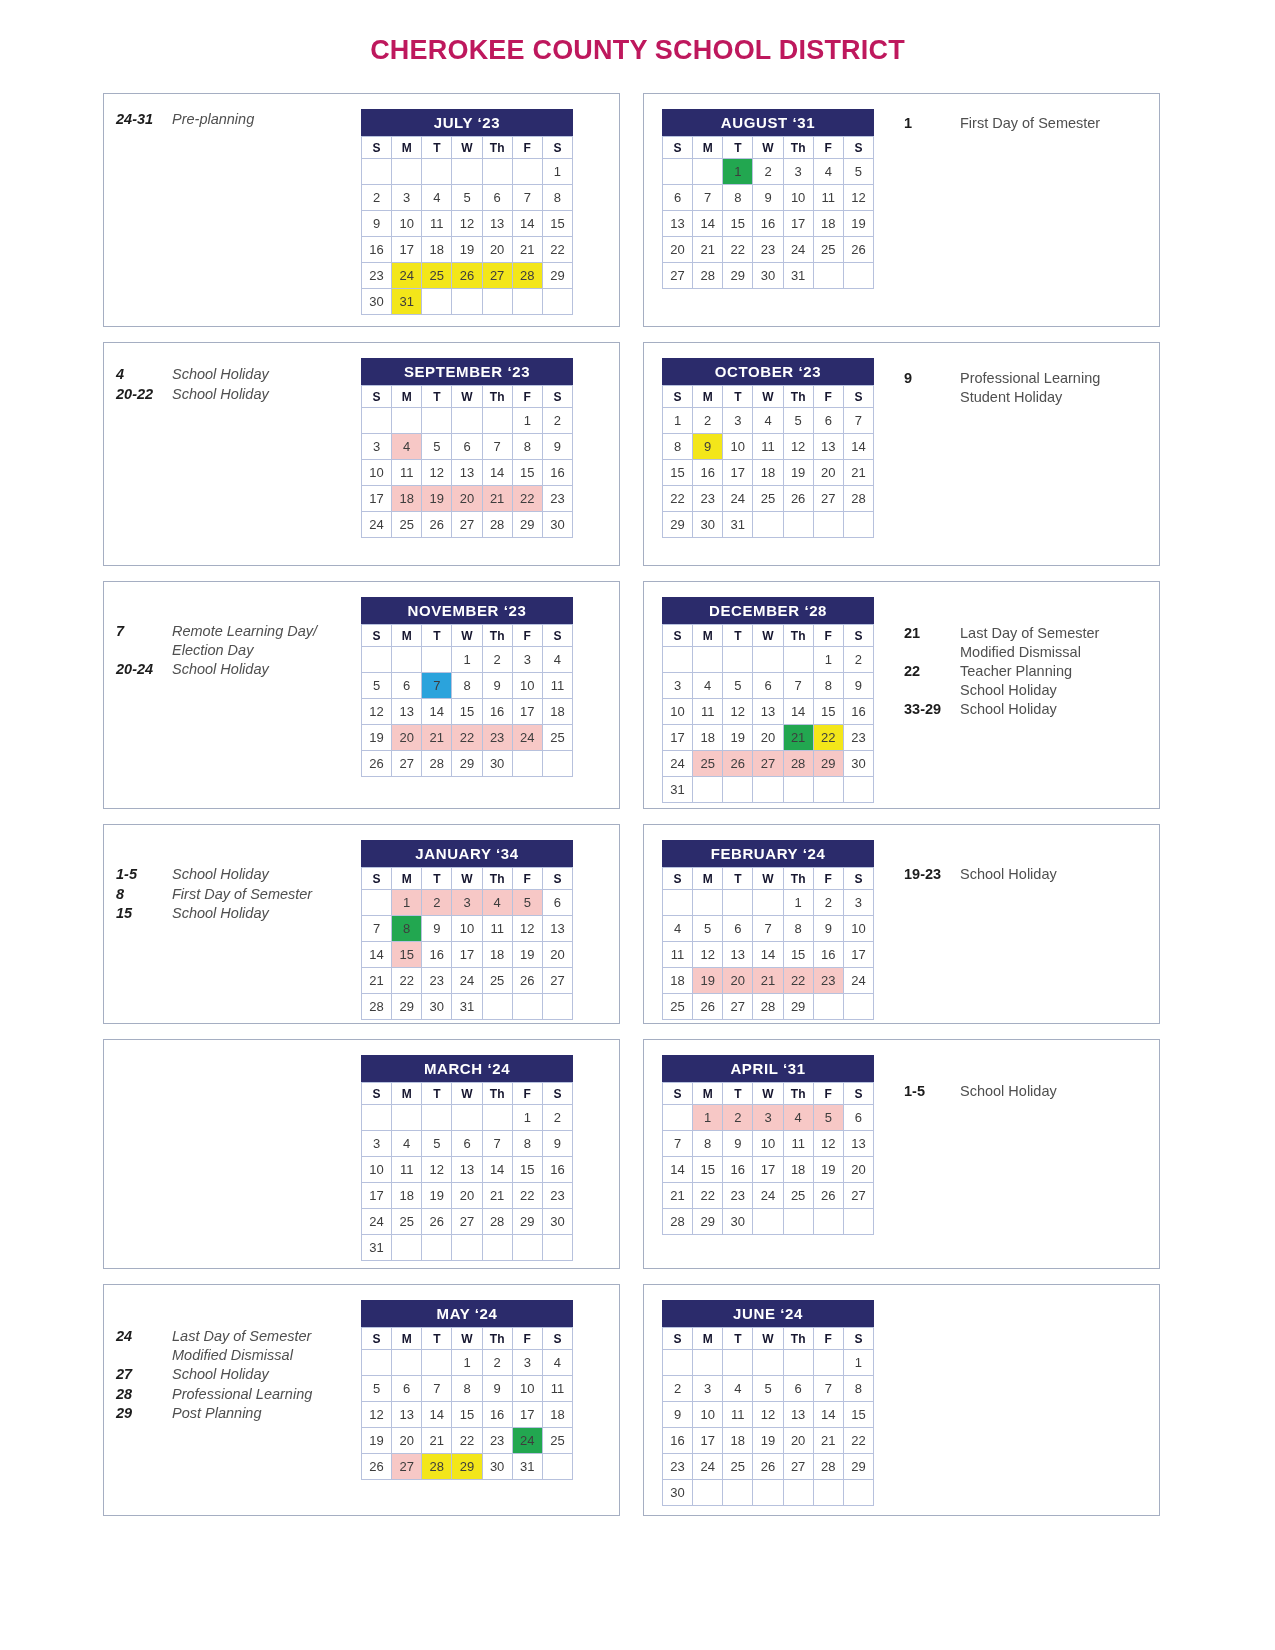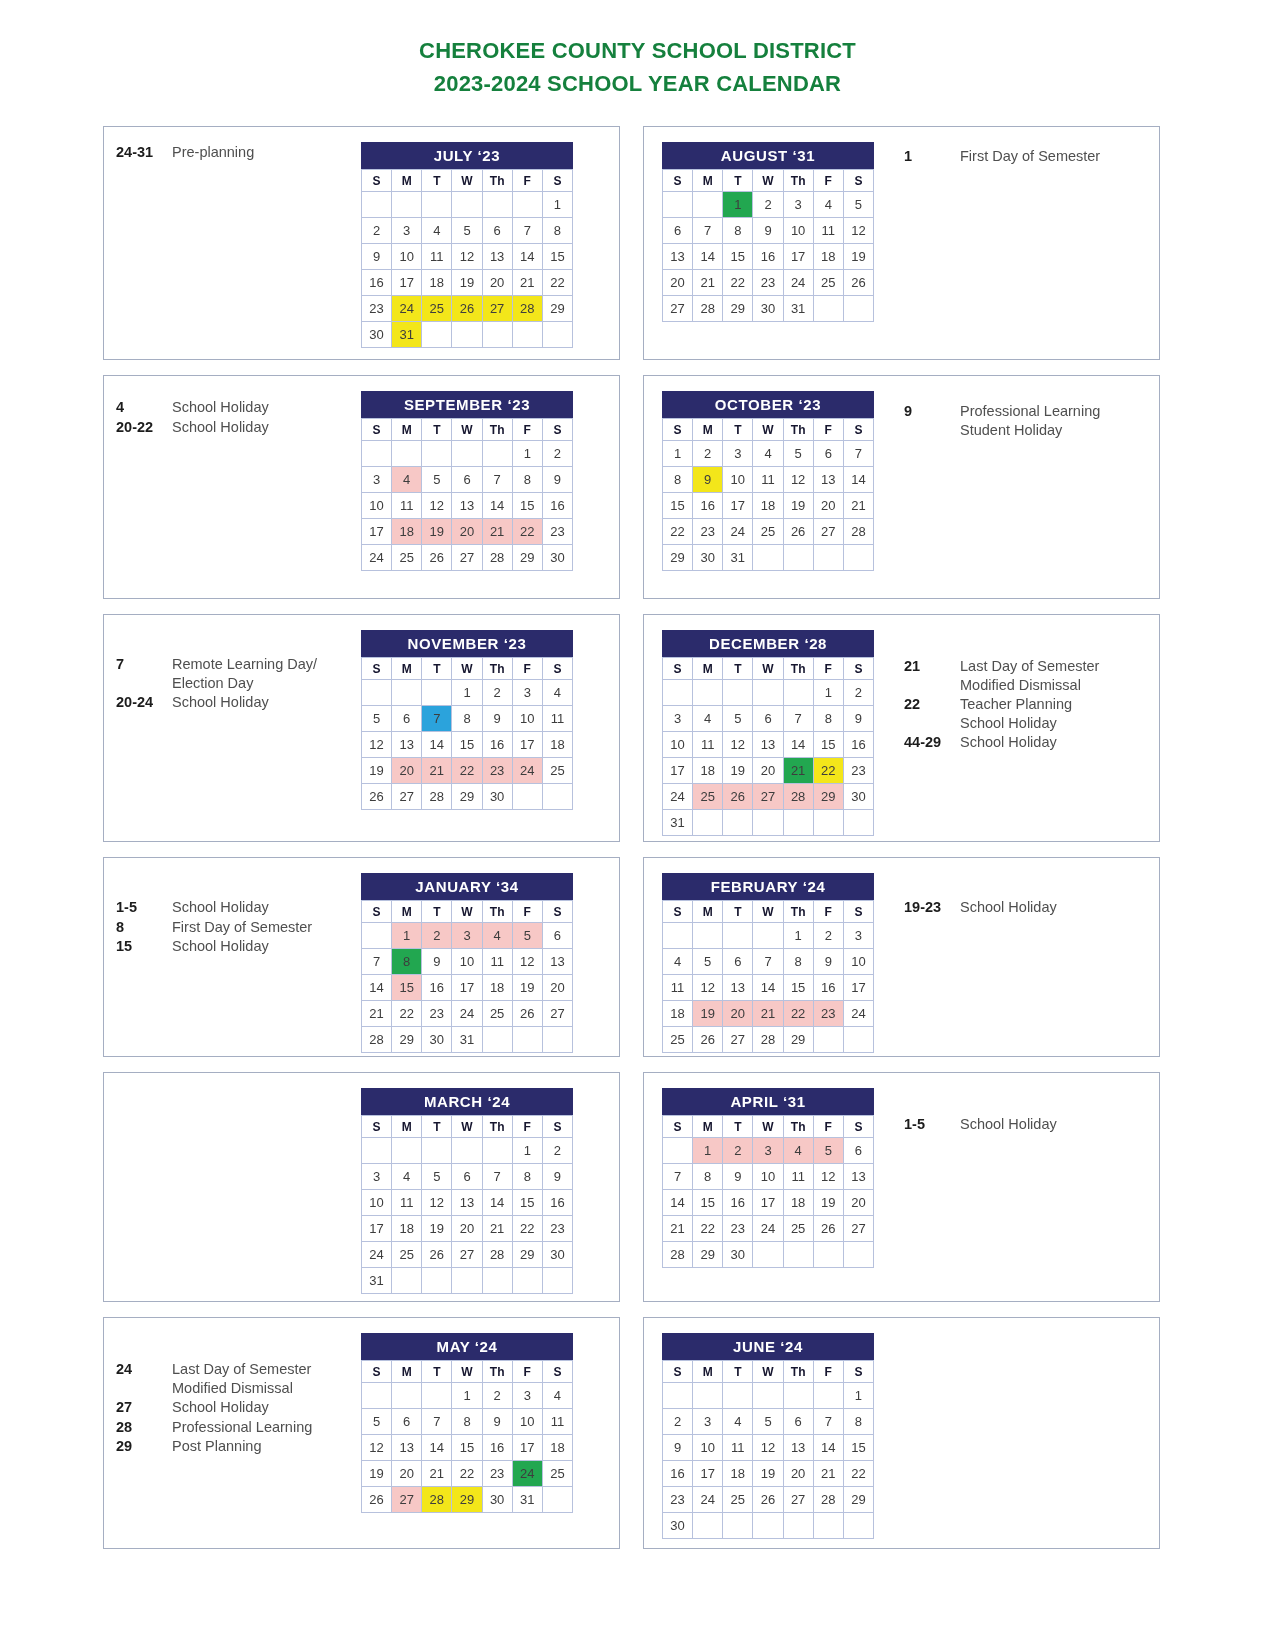--- a/index.html
+++ b/index.html
@@ -1,32 +1,32 @@
 <!DOCTYPE html>
 <html><head>
 <meta charset="utf-8">
 <style>
   html,body{margin:0;padding:0;background:#ffffff;}
   body{width:1275px;height:1650px;font-family:"Liberation Sans",sans-serif;-webkit-font-smoothing:antialiased;}
   .page{position:relative;width:1275px;height:1650px;overflow:hidden;}
 
-  .title{text-align:center;margin:34px 0 26px 0;color:#15803d;font-weight:bold;font-size:22px;line-height:33px;letter-spacing:0.2px;}
+  .title{text-align:center;margin:34px 0 26px 0;color:#be185d;font-weight:bold;font-size:27px;line-height:33px;letter-spacing:0.2px;}
 
   .content{margin-left:103px;width:1057px;}
   .cal-row{display:flex;gap:23px;margin-bottom:15px;align-items:stretch;}
   .cal-row:nth-of-type(1){min-height:234px;}
   .cal-row:nth-of-type(2){min-height:224px;}
   .cal-row:nth-of-type(3){min-height:228px;}
   .cal-row:nth-of-type(4){min-height:200px;}
   .cal-row:nth-of-type(5){min-height:230px;}
   .cal-row:nth-of-type(6){min-height:232px;}
 
   .box{width:517px;border:1px solid #a5aec2;box-sizing:border-box;display:flex;background:#ffffff;}
   .box .ann{flex:1;min-width:0;}
-  .left-box .ann{padding-left:12px;}
+  .left-box .ann{padding-left:12px;font-style:italic;}
   .left-box .cal{width:212px;margin:15px 46px 0 0;flex:none;}
   .right-box .cal{width:212px;margin:15px 0 0 18px;flex:none;}
   .right-box .ann{padding-left:30px;}
 
   .pt16{padding-top:16px;} .pt20{padding-top:20px;} .pt22{padding-top:22px;}
   .pt26{padding-top:26px;} .pt40{padding-top:40px;} .pt42{padding-top:42px;}
 
   .month-header{background:#2b2b6b;color:#ffffff;font-weight:bold;font-size:15px;height:27px;line-height:27px;text-align:center;letter-spacing:0.6px;}
   table.cal-grid{border-collapse:collapse;width:100%;table-layout:fixed;}
   .cal-grid td{border:1px solid #b7c1dd;height:25px;text-align:center;font-size:13px;color:#3d3d3d;padding:0;overflow:hidden;}
@@ -36,21 +36,20 @@
   .ann-key{font-weight:bold;color:#1c1c1c;width:56px;flex:none;}
   .ann-label{color:#4f4f4f;}
 </style>
 </head>
 <body>
 
 <div class="page">
 
   <div class="title">
     <div>CHEROKEE COUNTY SCHOOL DISTRICT</div>
-    <div>2023-2024 SCHOOL YEAR CALENDAR</div>
   </div>
 
   <div class="content">
 
     <div class="cal-row">
       <div class="box left-box">
         <div class="ann pt16">
             <div class="ann-item">
               <span class="ann-key">24-31</span>
               <span class="ann-label">
@@ -513,21 +512,21 @@
               </span>
             </div>
             <div class="ann-item">
               <span class="ann-key">22</span>
               <span class="ann-label">
                 <div>Teacher Planning</div>
                 <div>School Holiday</div>
               </span>
             </div>
             <div class="ann-item">
-              <span class="ann-key">44-29</span>
+              <span class="ann-key">33-29</span>
               <span class="ann-label">
                 <div>School Holiday</div>
               </span>
             </div>
           </div>
       </div>
     </div>
 
     <div class="cal-row">
       <div class="box left-box">

